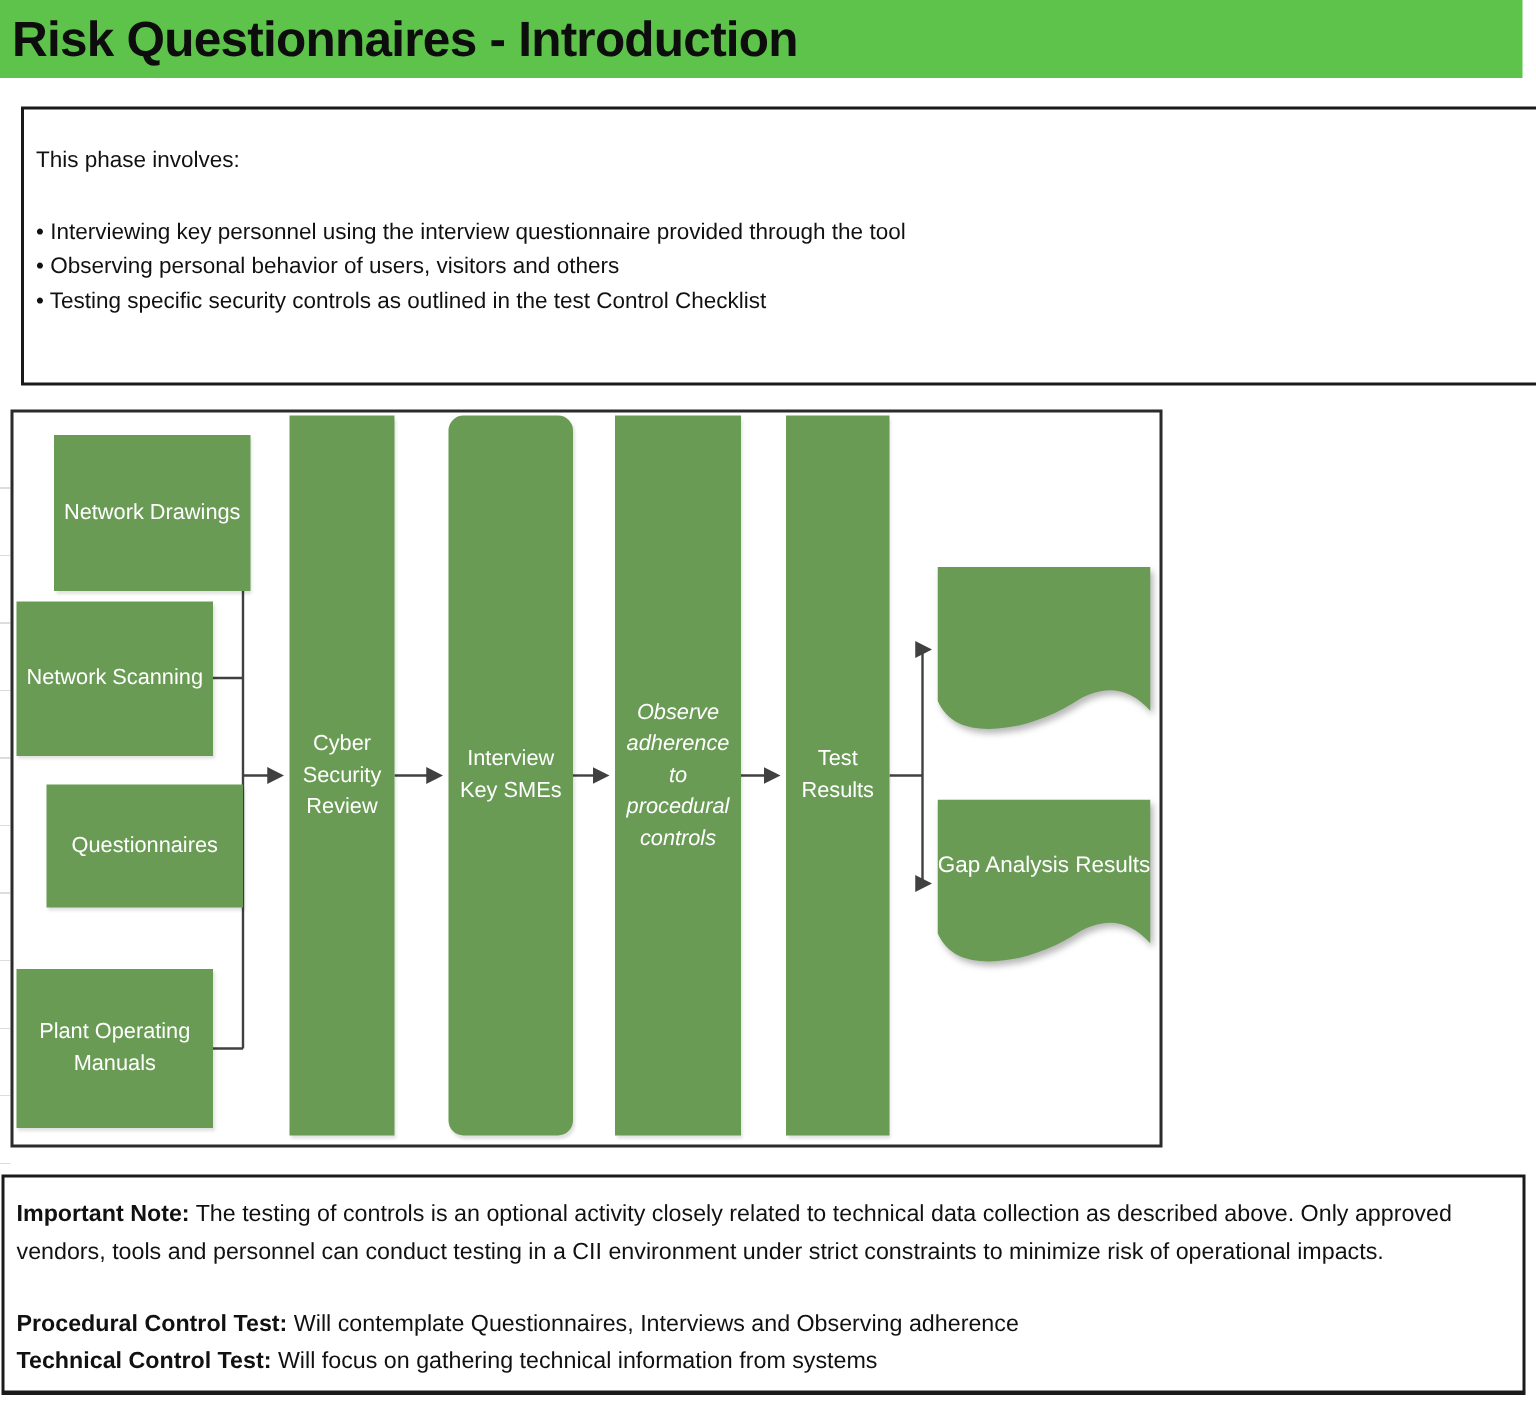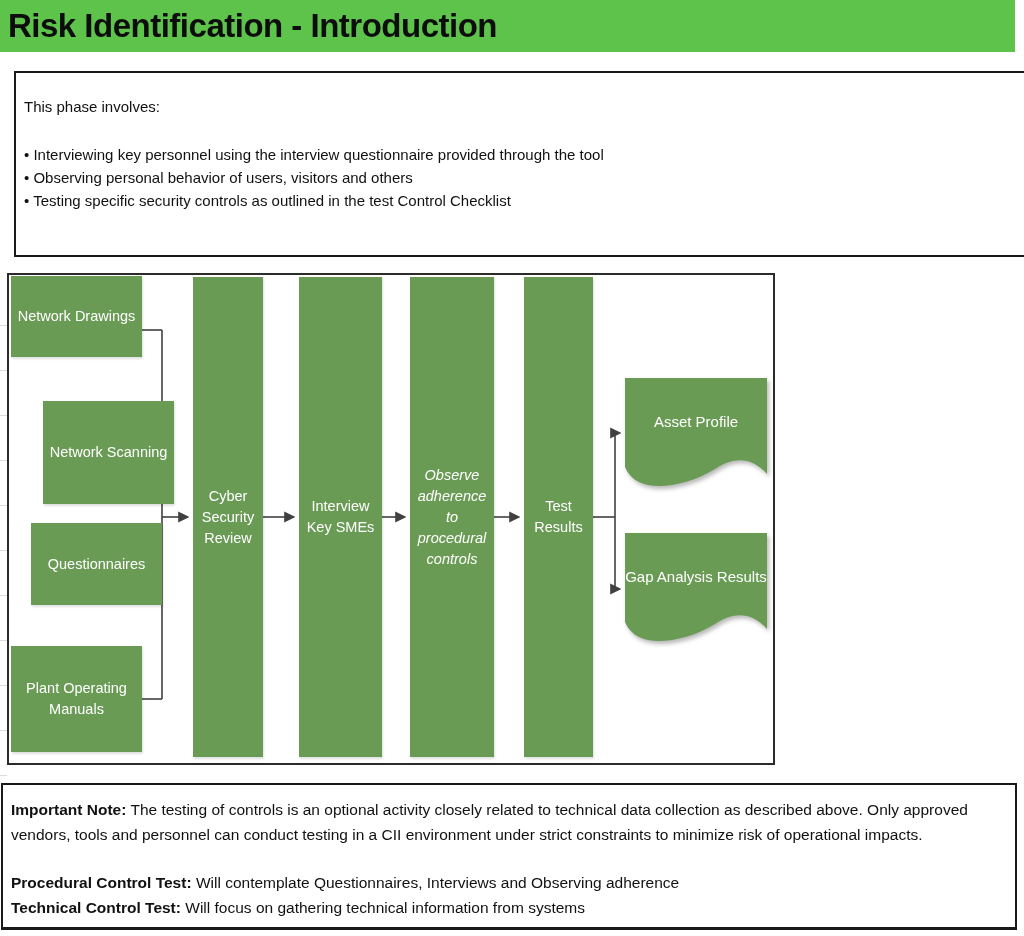--- a/index.html
+++ b/index.html
@@ -59,21 +59,21 @@
   .notes-box p{margin:0;}
   .notes-box .spacer{height:24px;}
   .notes-box b{font-weight:bold;}
 </style>
 </head>
 <body>
 
 <div class="page">
 
   <header class="titlebar">
-    <h1>Risk Identification - Introduction</h1>
+    <h1>Risk Questionnaires - Introduction</h1>
   </header>
 
   <section class="intro-box">
     <p class="lead">This phase involves:</p>
     <p class="bullet">• Interviewing key personnel using the interview questionnaire provided through the tool</p>
     <p class="bullet">• Observing personal behavior of users, visitors and others</p>
     <p class="bullet">• Testing specific security controls as outlined in the test Control Checklist</p>
   </section>
 
   <div class="gridline-strip"></div>
@@ -96,51 +96,50 @@
         <path d="M254,242 H283" marker-end="url(#arrow)"></path>
         <path d="M373,242 H394" marker-end="url(#arrow)"></path>
         <path d="M485,242 H508" marker-end="url(#arrow)"></path>
         <path d="M584,242 H606"></path>
         <path d="M606,158 V314"></path>
         <path d="M606,158 H609" marker-end="url(#arrow)"></path>
         <path d="M606,314 H609" marker-end="url(#arrow)"></path>
       </g>
     </svg>
 
-    <div class="gbox input-box" style="top:1px;height:81px;">
+    <div class="gbox input-box" style="top:15px;height:104px;margin-left:25px;">
       <span class="lbl">Network Drawings</span>
     </div>
-    <div class="gbox input-box" style="top:126px;height:103px;margin-left:32px;">
+    <div class="gbox input-box" style="top:126px;height:103px;">
       <span class="lbl">Network Scanning</span>
     </div>
     <div class="gbox input-box" style="top:248px;height:82px;margin-left:20px;">
       <span class="lbl">Questionnaires</span>
     </div>
     <div class="gbox input-box" style="top:371px;height:106px;">
       <span class="lbl">Plant Operating Manuals</span>
     </div>
 
     <div class="gbox stage-col" style="left:184px;width:70px;">
       <span class="lbl">Cyber Security Review</span>
     </div>
-    <div class="gbox stage-col" style="left:290px;width:83px;">
+    <div class="gbox stage-col" style="left:290px;width:83px;border-radius:10px;">
       <span class="lbl">Interview Key SMEs</span>
     </div>
     <div class="gbox stage-col" style="left:401px;width:84px;font-style:italic;">
       <span class="lbl">Observe adherence to procedural controls</span>
     </div>
     <div class="gbox stage-col" style="left:515px;width:69px;">
       <span class="lbl">Test Results</span>
     </div>
 
     <div class="wave" style="top:103px;">
       <svg width="142" height="111" viewBox="0 0 142 111">
         <path fill="#6a9b55" d="M0,0 L142,0 L142,96 C126,78 108,79 90,91 C62,108 30,112 14,104 C8,101 3,96 0,89 Z"></path>
       </svg>
-      <div class="lbl">Asset Profile</div>
     </div>
     <div class="wave" style="top:258px;">
       <svg width="142" height="111" viewBox="0 0 142 111">
         <path fill="#6a9b55" d="M0,0 L142,0 L142,96 C126,78 108,79 90,91 C62,108 30,112 14,104 C8,101 3,96 0,89 Z"></path>
       </svg>
       <div class="lbl">Gap Analysis Results</div>
     </div>
   </section>
 
   <section class="notes-box">

